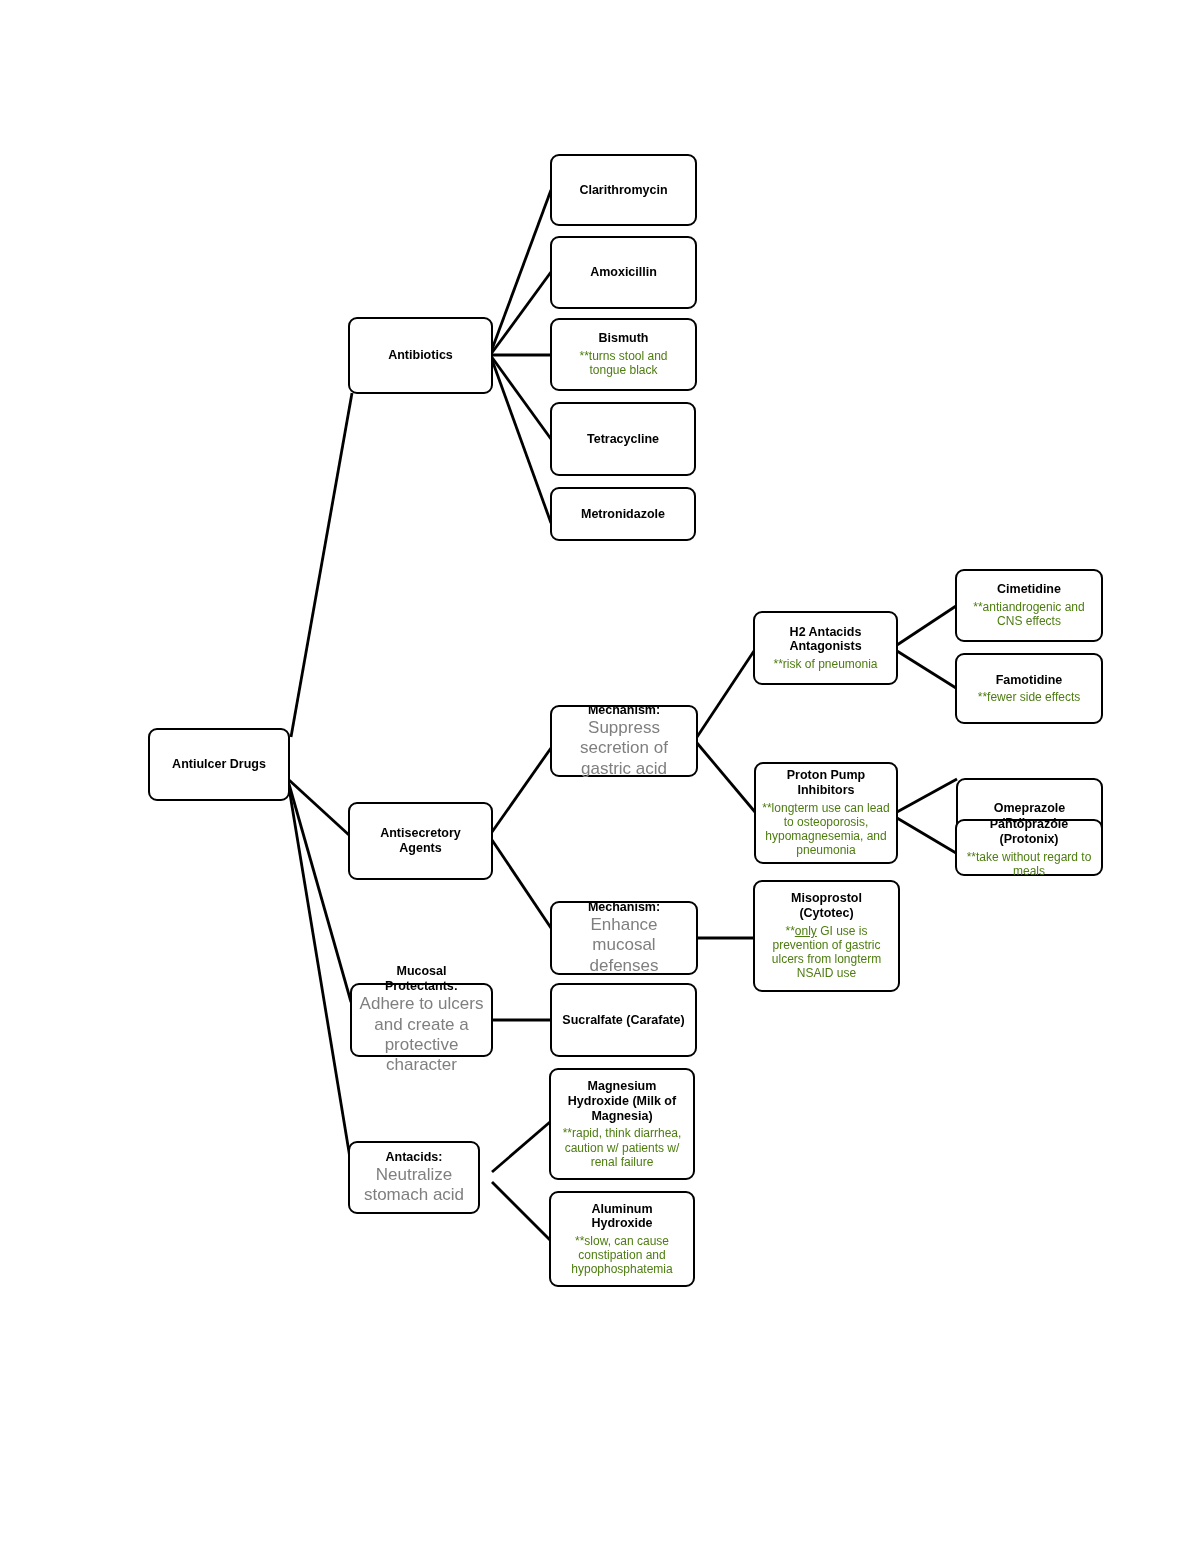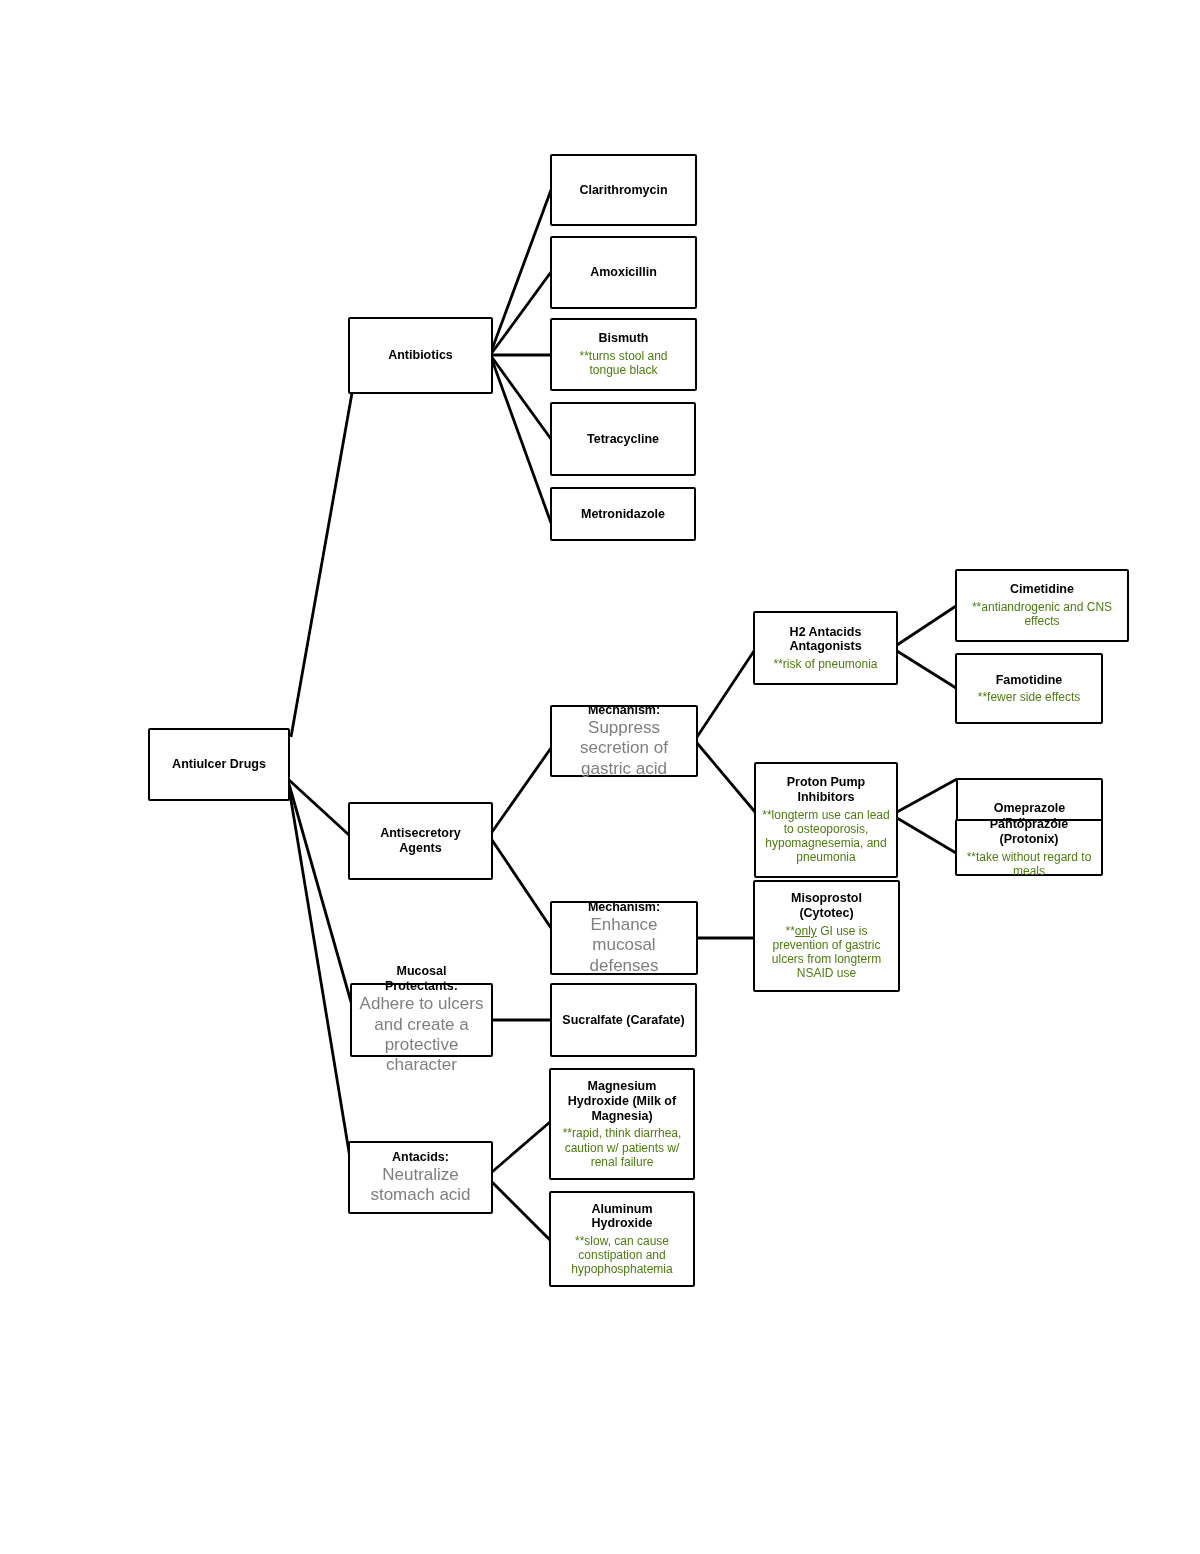--- a/index.html
+++ b/index.html
@@ -11,21 +11,21 @@
     font-family:"Liberation Sans", sans-serif;
     overflow:hidden;
   }
   svg.edges{position:absolute;left:0;top:0;z-index:1;}
   svg.edges line{stroke:#000000;stroke-width:2.8;}
   .node{
     position:absolute;
     z-index:2;
     background:#ffffff;
     border:2.6px solid #000000;
-    border-radius:2px;
+    border-radius:9px;
     box-sizing:border-box;
     display:flex;
     flex-direction:column;
     align-items:center;
     justify-content:center;
     text-align:center;
     padding:4px 9px;
   }
   .title{
     font-weight:bold;
@@ -104,30 +104,30 @@
     <div class="body"><span class="lbl">Mechanism:</span> <span class="gry">Suppress secretion of gastric acid</span></div>
   </div>
   <div class="node" style="left:550px;top:901px;width:148px;height:74px">
     <div class="body"><span class="lbl">Mechanism:</span> <span class="gry">Enhance mucosal defenses</span></div>
   </div>
 
   <div class="node" style="left:753px;top:611px;width:145px;height:74px;padding:4px 5px">
     <div class="title">H2 Antacids Antagonists</div>
     <div class="note">**risk of pneumonia</div>
   </div>
-  <div class="node" style="left:955px;top:569px;width:174px;height:73px">
+  <div class="node" style="left:955px;top:569px;width:148px;height:73px">
     <div class="title">Cimetidine</div>
     <div class="note">**antiandrogenic and CNS effects</div>
   </div>
   <div class="node" style="left:955px;top:653px;width:148px;height:71px">
     <div class="title">Famotidine</div>
     <div class="note">**fewer side effects</div>
   </div>
 
-  <div class="node" style="left:754px;top:762px;width:144px;height:116px;padding:4px 5px">
+  <div class="node" style="left:754px;top:762px;width:144px;height:102px;padding:4px 5px">
     <div class="title">Proton Pump Inhibitors</div>
     <div class="note">**longterm use can lead to osteoporosis, hypomagnesemia, and pneumonia</div>
   </div>
   <div class="node" style="left:956px;top:778px;width:147px;height:75px;padding:4px 17px">
     <div class="title">Omeprazole (Prilosec)</div>
   </div>
   <div class="node" style="left:955px;top:819px;width:148px;height:57px;padding:20px 5px">
     <div class="title">Pantoprazole (Protonix)</div>
     <div class="note">**take without regard to meals</div>
   </div>
@@ -137,21 +137,21 @@
     <div class="note"><span>**</span><span class="u">only</span><span> GI use is prevention of gastric ulcers from longterm NSAID use</span></div>
   </div>
 
   <div class="node" style="left:350px;top:983px;width:143px;height:74px;padding:3px 7px">
     <div class="body"><span class="lbl">Mucosal Protectants:</span> <span class="gry">Adhere to ulcers and create a protective character</span></div>
   </div>
   <div class="node" style="left:550px;top:983px;width:147px;height:74px">
     <div class="title">Sucralfate (Carafate)</div>
   </div>
 
-  <div class="node" style="left:348px;top:1141px;width:145px;height:73px">
+  <div class="node" style="left:348px;top:1141px;width:132px;height:73px">
     <div class="body"><span class="lbl">Antacids:</span> <span class="gry">Neutralize stomach acid</span></div>
   </div>
   <div class="node" style="left:549px;top:1068px;width:146px;height:112px;padding:4px 6px">
     <div class="title">Magnesium Hydroxide (Milk of Magnesia)</div>
     <div class="note">**rapid, think diarrhea, caution w/ patients w/ renal failure</div>
   </div>
   <div class="node" style="left:549px;top:1191px;width:146px;height:96px">
     <div class="title">Aluminum Hydroxide</div>
     <div class="note">**slow, can cause constipation and hypophosphatemia</div>
   </div>

